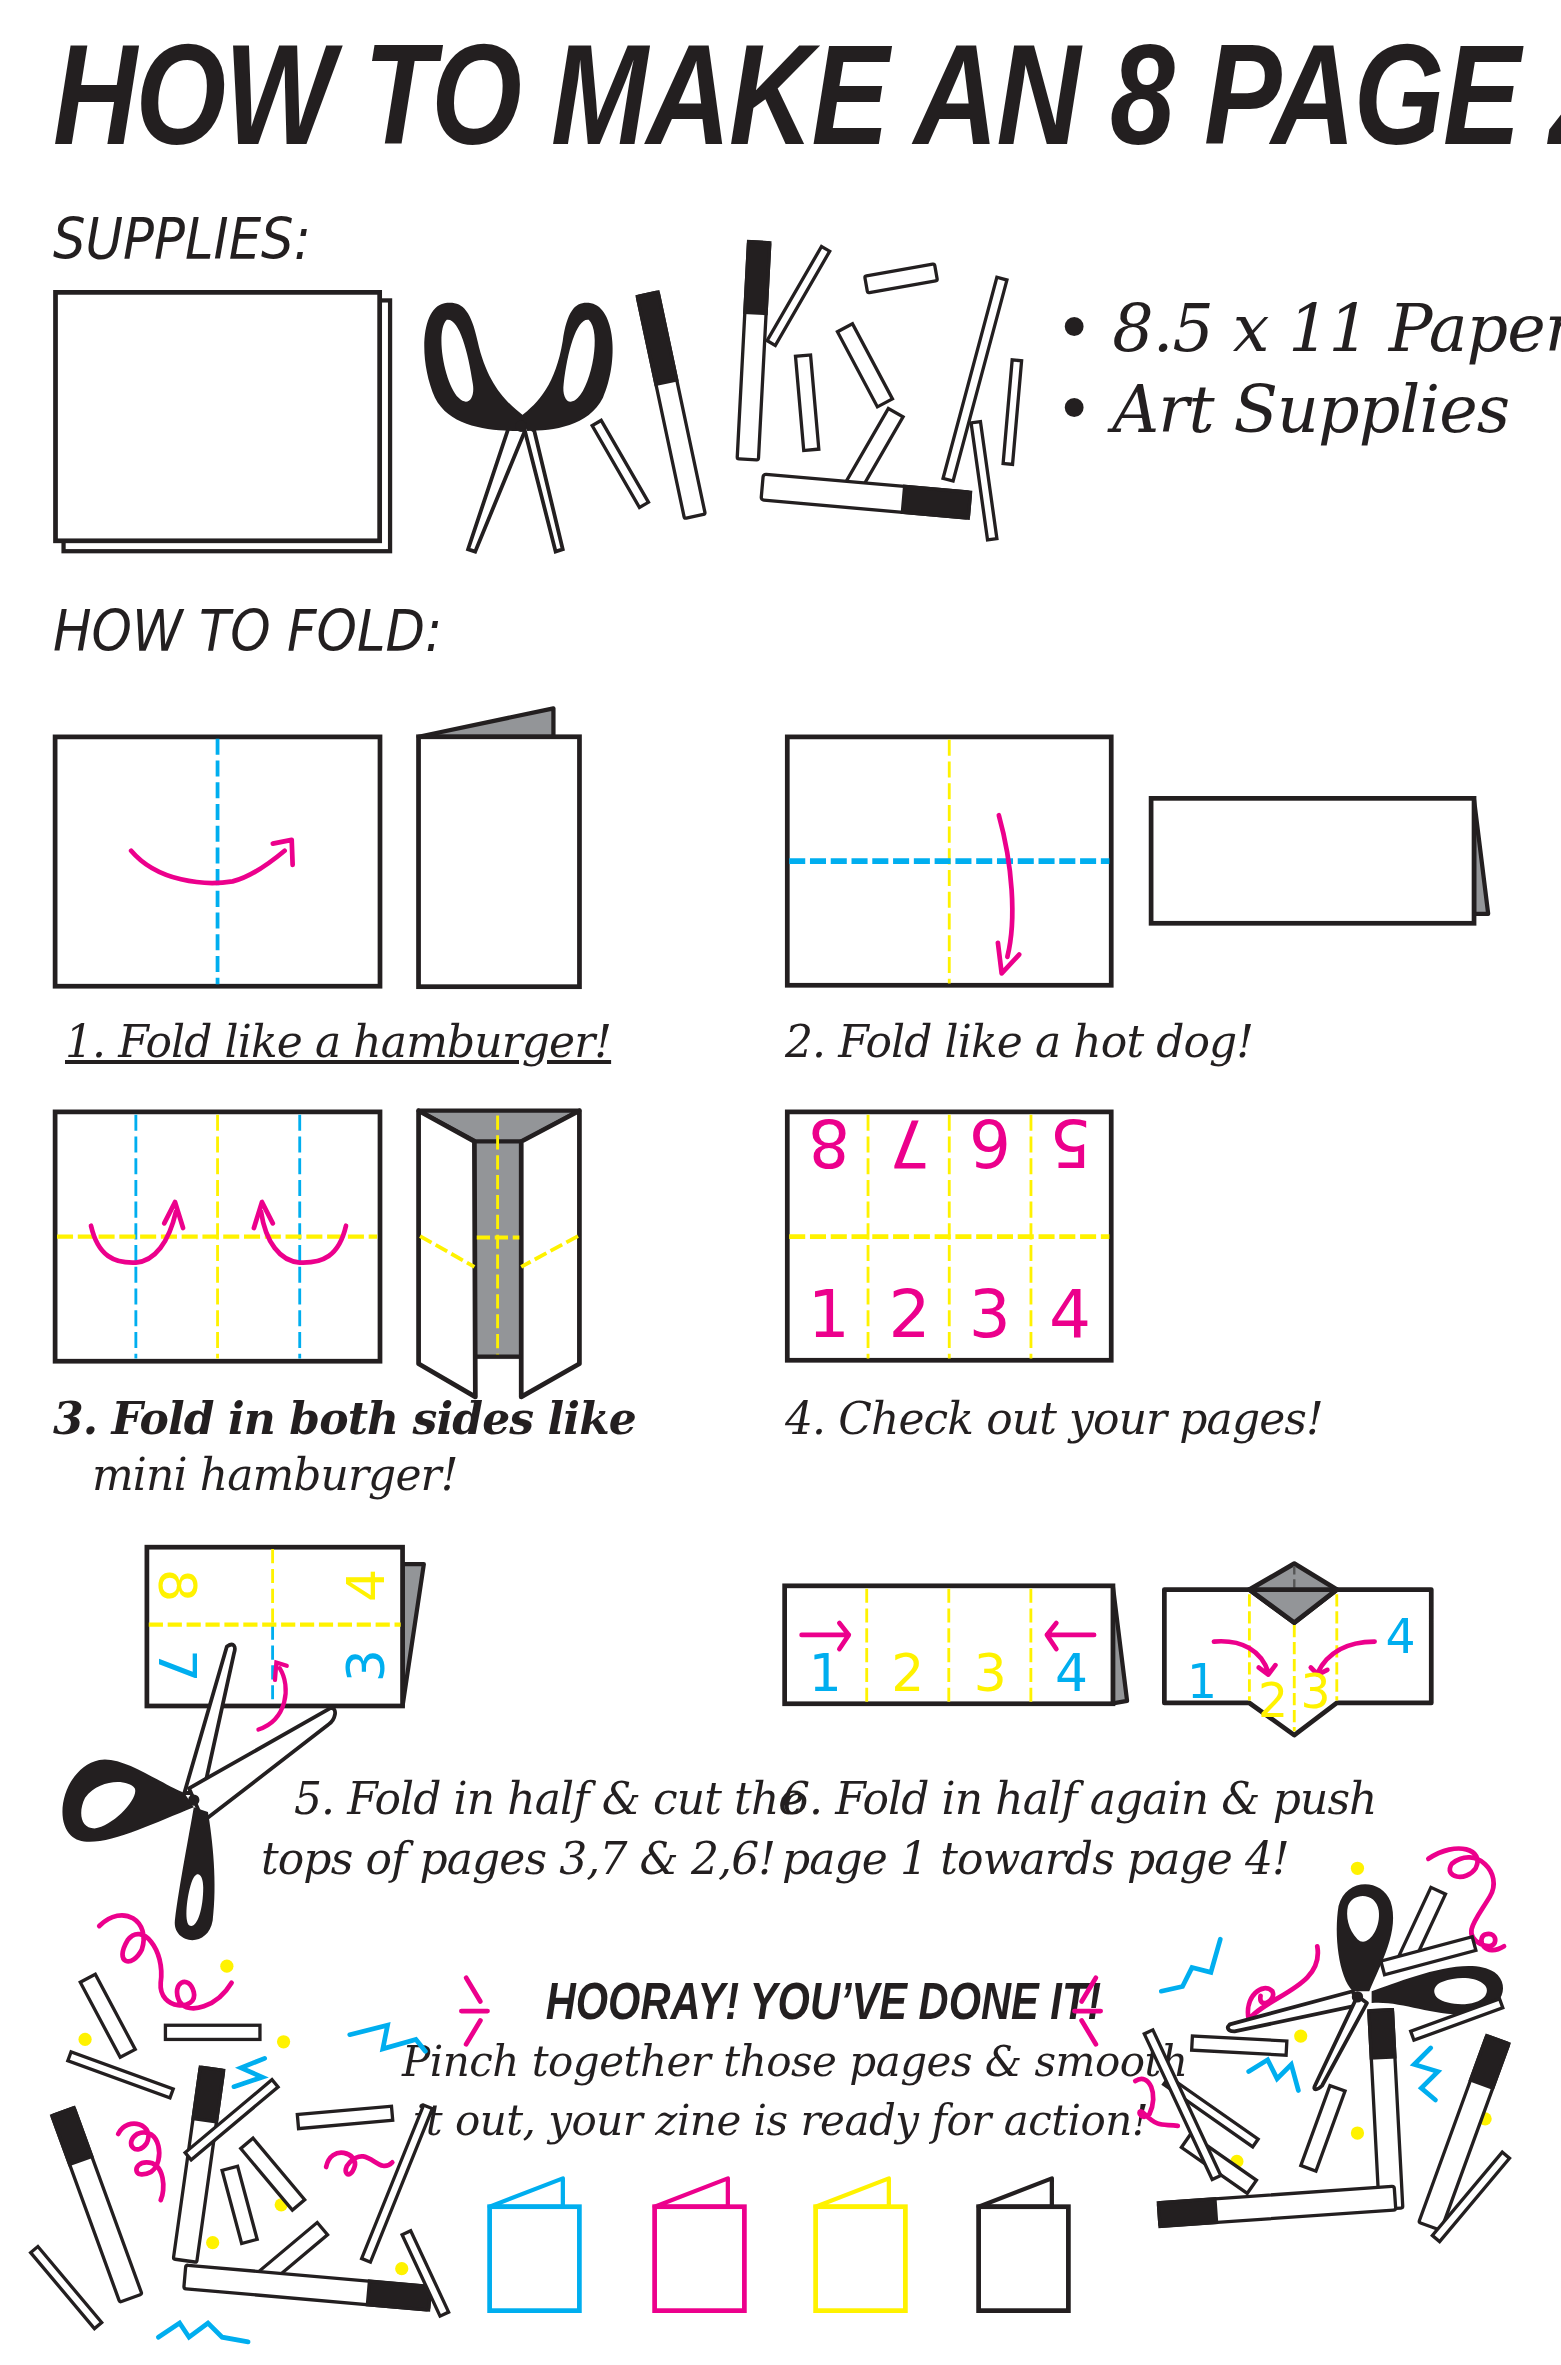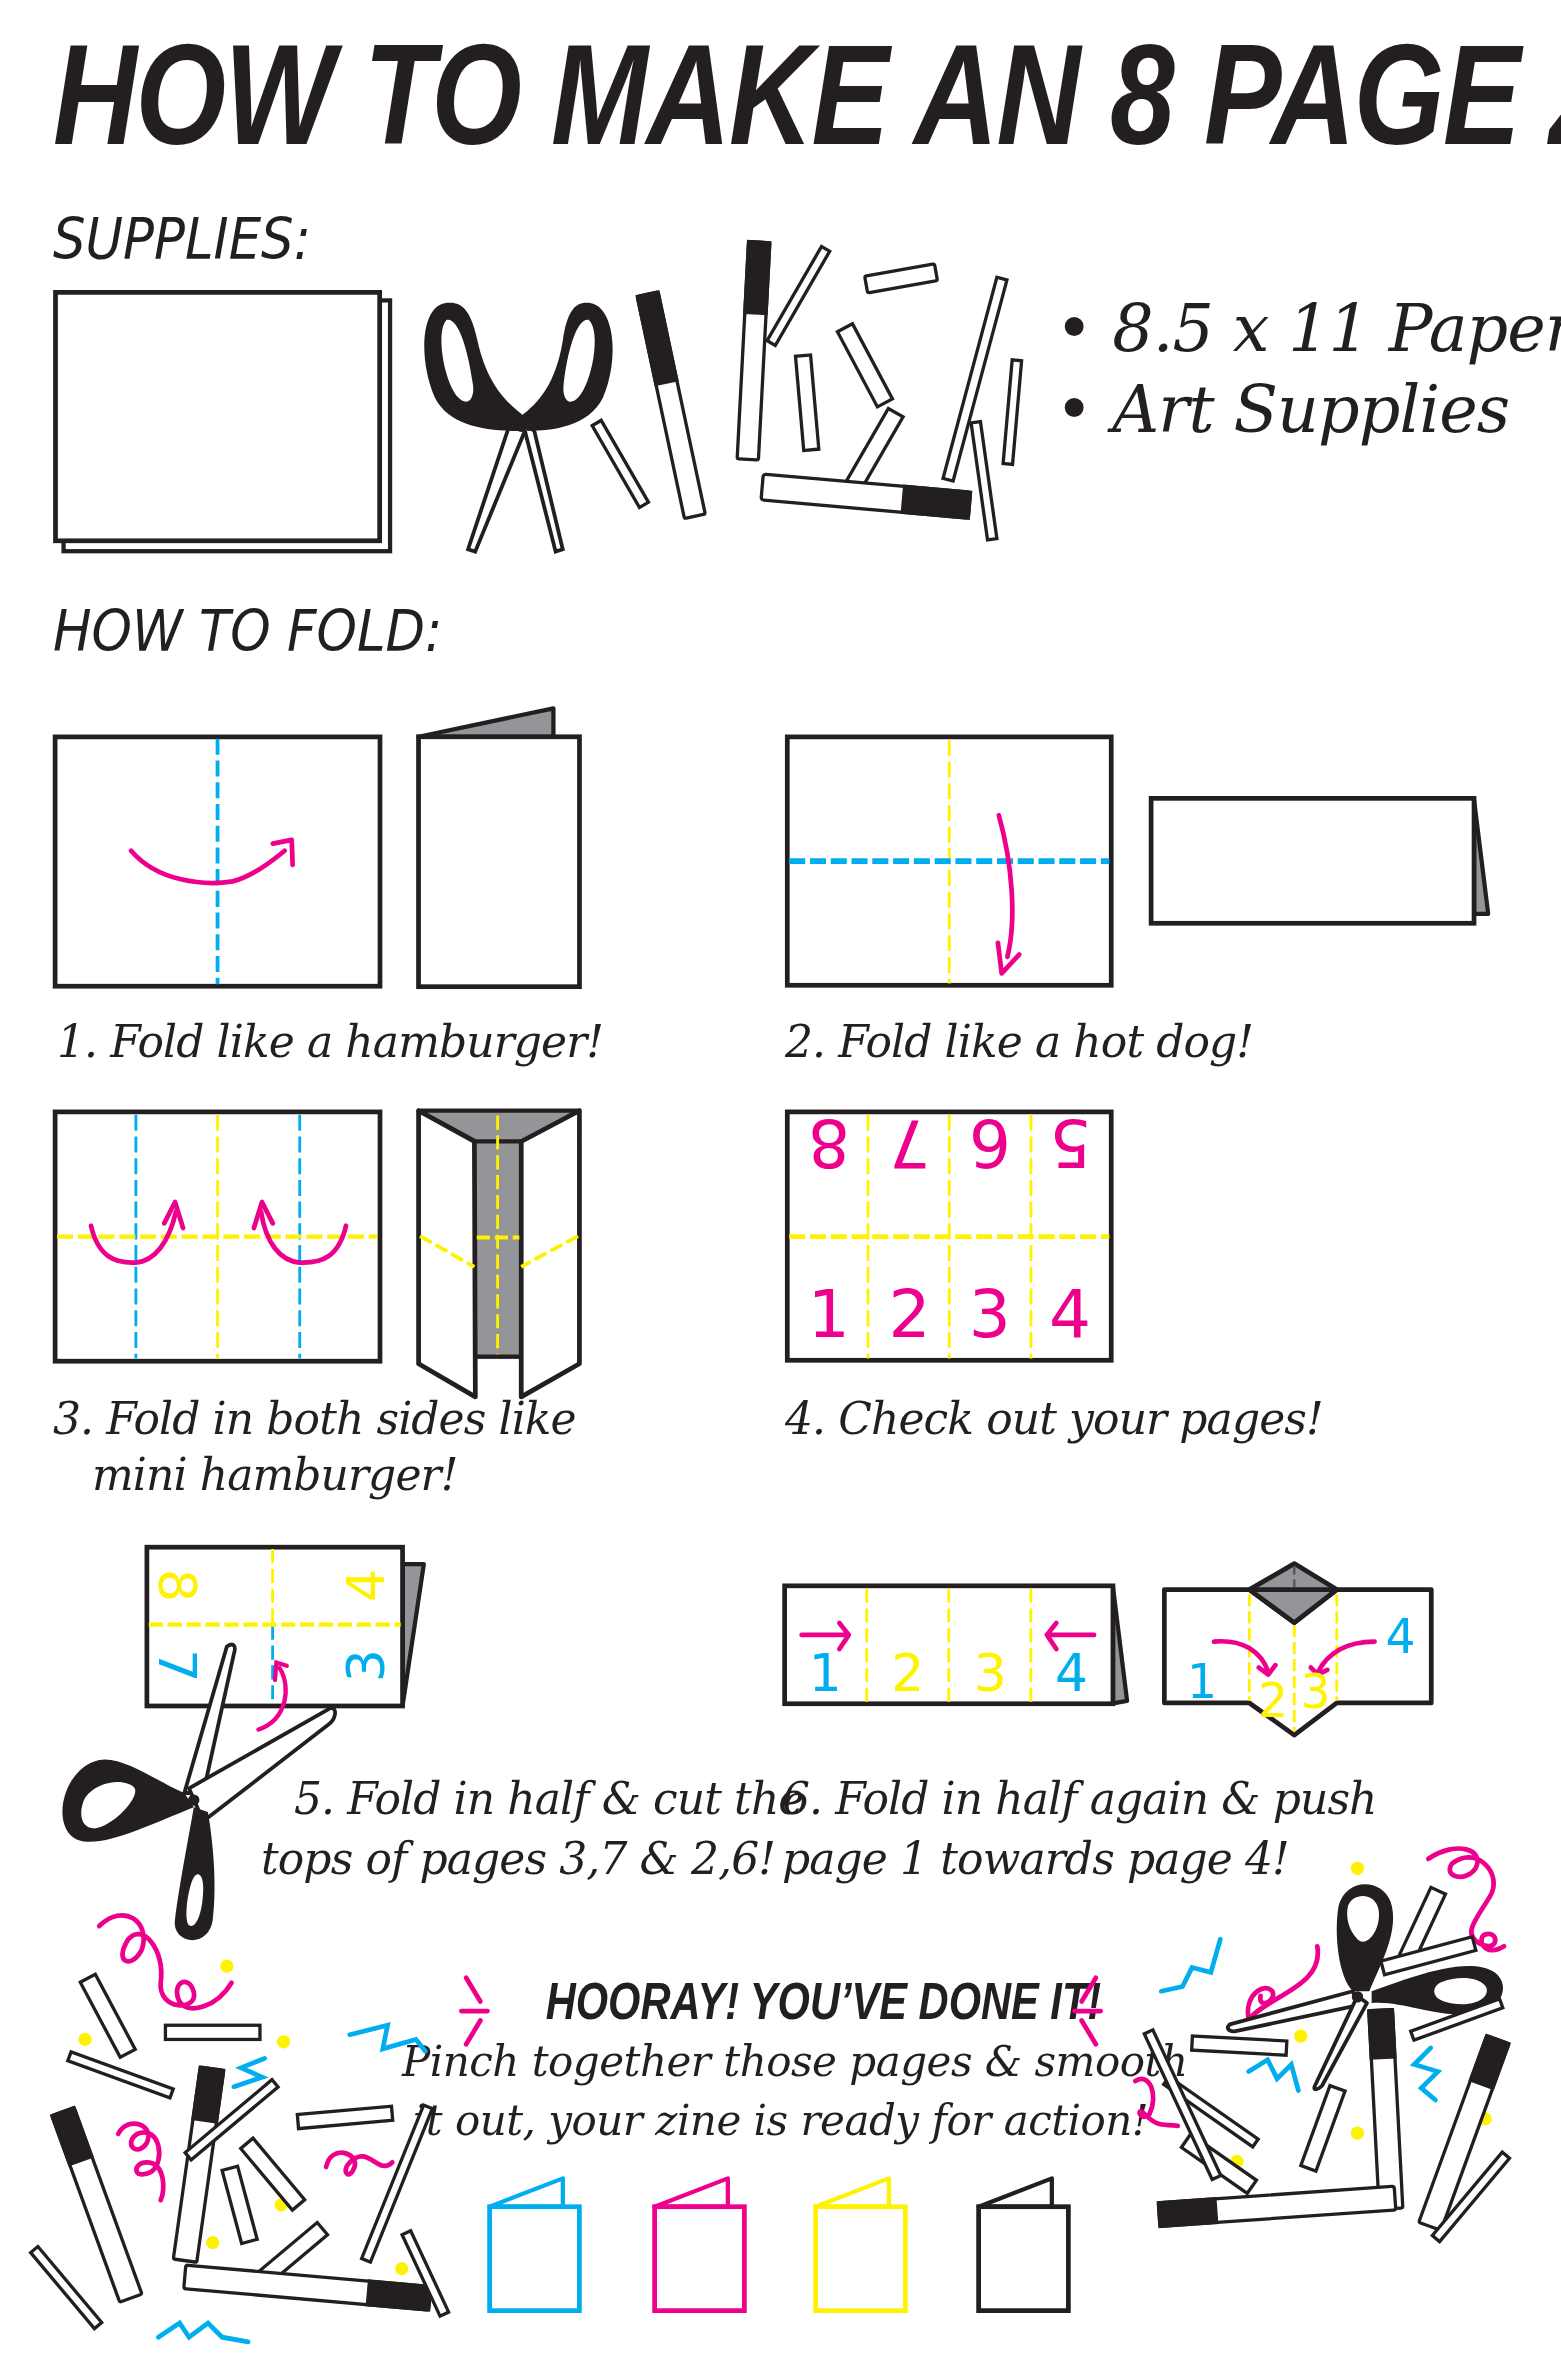--- a/index.html
+++ b/index.html
@@ -76,21 +76,21 @@
   <svg style="left:53px;top:735px;" width="331" height="255" viewBox="0 0 700 540">
     <rect x="4" y="4" width="688" height="528" fill="#fff" stroke="#231f20" stroke-width="10"></rect>
     <line x1="348" y1="8" x2="348" y2="528" stroke="#00aeef" stroke-width="8" stroke-dasharray="34 12"></line>
     <path d="M165 245 C220 310 320 320 380 310 C420 300 460 270 490 245" fill="none" stroke="#ec008c" stroke-width="10" stroke-linecap="round"></path>
     <path d="M465 230 L505 222 L507 275" fill="none" stroke="#ec008c" stroke-width="10" stroke-linecap="round" stroke-linejoin="round"></path>
   </svg>
   <svg style="left:416px;top:706px;" width="166" height="284" viewBox="0 0 350 600">
     <polygon points="5,65 290,5 290,65" fill="#939598" stroke="#231f20" stroke-width="9" stroke-linejoin="round"></polygon>
     <rect x="5" y="65" width="340" height="528" fill="#fff" stroke="#231f20" stroke-width="10"></rect>
   </svg>
-  <div class="abs script" style="left:57px;top:1012px;">1. Fold like a hamburger!</div>
+  <div class="abs script" style="left:65px;top:1012px;text-decoration:underline;">1. Fold like a hamburger!</div>
 </div>
 
 <div class="abs" style="left:0;top:0;">
   <svg style="left:785px;top:735px;" width="329" height="255" viewBox="0 0 695 540">
     <rect x="4" y="4" width="686" height="526" fill="#fff" stroke="#231f20" stroke-width="10"></rect>
     <line x1="347" y1="10" x2="347" y2="526" stroke="#fff200" stroke-width="6" stroke-dasharray="34 12"></line>
     <line x1="8" y1="267" x2="686" y2="267" stroke="#00aeef" stroke-width="12" stroke-dasharray="34 10"></line>
     <path d="M452 170 C480 270 490 390 470 470" fill="none" stroke="#ec008c" stroke-width="10" stroke-linecap="round"></path>
     <path d="M450 440 L458 505 L495 465" fill="none" stroke="#ec008c" stroke-width="10" stroke-linecap="round" stroke-linejoin="round"></path>
   </svg>
@@ -117,21 +117,21 @@
     <rect x="125" y="10" width="95" height="525" fill="#939598"></rect>
     <polygon points="5,10 345,10 225,75 125,75" fill="#939598" stroke="#231f20" stroke-width="9" stroke-linejoin="round"></polygon>
     <line x1="172" y1="20" x2="172" y2="530" stroke="#fff200" stroke-width="6" stroke-dasharray="30 12"></line>
     <polygon points="5,10 123,75 125,615 5,545" fill="#fff" stroke="#231f20" stroke-width="10" stroke-linejoin="round"></polygon>
     <polygon points="345,10 222,75 222,615 345,545" fill="#fff" stroke="#231f20" stroke-width="10" stroke-linejoin="round"></polygon>
     <line x1="125" y1="530" x2="222" y2="530" stroke="#231f20" stroke-width="9"></line>
     <polyline points="8,275 123,340" fill="none" stroke="#fff200" stroke-width="8" stroke-dasharray="28 10"></polyline>
     <polyline points="342,275 222,340" fill="none" stroke="#fff200" stroke-width="8" stroke-dasharray="28 10"></polyline>
     <line x1="128" y1="278" x2="218" y2="278" stroke="#fff200" stroke-width="8" stroke-dasharray="28 10"></line>
   </svg>
-  <div class="abs script" style="left:53px;top:1389px;">3. Fold in both sides like</div>
+  <div class="abs script" style="left:53px;top:1389px;font-weight:bold;">3. Fold in both sides like</div>
   <div class="abs script" style="left:92px;top:1445px;">mini hamburger!</div>
 </div>
 
 <div class="abs" style="left:0;top:0;">
   <svg style="left:785px;top:1110px;" width="329" height="255" viewBox="0 0 695 540">
     <rect x="4" y="4" width="686" height="526" fill="#fff" stroke="#231f20" stroke-width="10"></rect>
     <line x1="175" y1="10" x2="175" y2="526" stroke="#fff200" stroke-width="6" stroke-dasharray="34 12"></line>
     <line x1="347" y1="10" x2="347" y2="526" stroke="#fff200" stroke-width="6" stroke-dasharray="34 12"></line>
     <line x1="520" y1="10" x2="520" y2="526" stroke="#fff200" stroke-width="6" stroke-dasharray="34 12"></line>
     <line x1="8" y1="268" x2="686" y2="268" stroke="#fff200" stroke-width="10" stroke-dasharray="34 10"></line>

